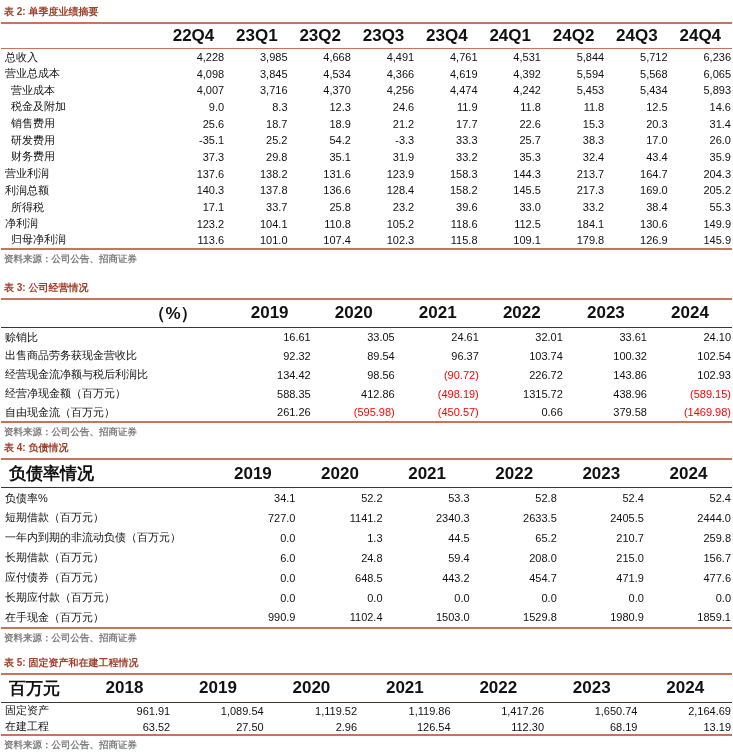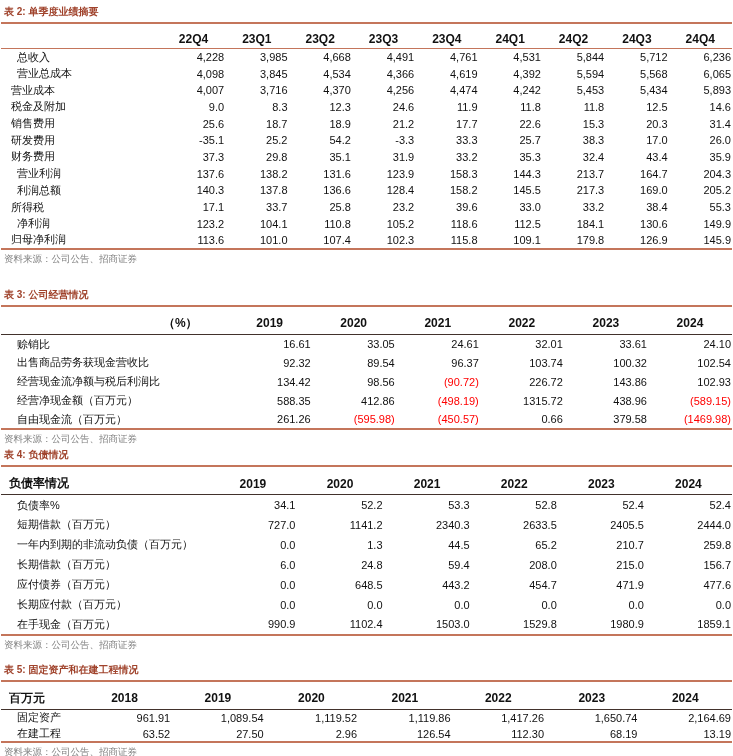--- a/index.html
+++ b/index.html
@@ -12,52 +12,52 @@
   }
   *{box-sizing:border-box;margin:0;padding:0}
   html,body{background:#ffffff}
   body{
     width:733px;height:756px;overflow:hidden;
     font-family:"Liberation Sans","DejaVu Sans",sans-serif;
     color:var(--ink);
   }
   .doc{padding:4px 1px 0 1px}
   .sec{width:100%}
-  .sec-1{margin-top:23px}
+  .sec-1{margin-top:16px}
   .sec-2{margin-top:3px}
   .sec-3{margin-top:12px}
   .tbl-title{
     font-size:10px;font-weight:700;color:var(--accent);
     padding:1px 0 3px 3px;line-height:14px;
   }
   .rule{border-top:2.2px solid var(--rule)}
   table{width:100%;border-collapse:collapse;table-layout:fixed}
   thead th{
-    font-size:12px;font-weight:700;text-align:center;
-    padding:8px 1px 2px;border-bottom:1px solid var(--hdr-line);
+    font-size:17px;font-weight:700;text-align:center;
+    padding:2px 1px 2px;border-bottom:1px solid var(--hdr-line);
     white-space:nowrap;overflow:hidden;
   }
   .sec-0 thead th{border-bottom-color:var(--rule)}
   thead th.corner{text-align:left;padding-left:8px}
   .sec-1 thead th.corner{text-align:right;padding-right:30px}
   tbody td{
     font-size:11px;text-align:right;padding:0 1px;
     white-space:nowrap;overflow:hidden;vertical-align:middle;
   }
   .sec-0 tbody td{height:16.7px}
   .sec-1 tbody td{height:19px}
   .sec-2 tbody td{height:20px}
   .sec-3 tbody td{height:16.5px}
   tbody tr:last-child td{border-bottom:2.2px solid var(--rule)}
-  td.lbl{text-align:left;padding-left:16px}
+  td.lbl{text-align:left;padding-left:4px}
   td.lbl.ind{padding-left:10px}
   td.neg{color:var(--negative)}
   .source{
     font-size:9.5px;color:var(--muted);
-    padding:3px 0 0 3px;line-height:11px;
+    padding:3px 0 0 3px;line-height:11px;font-weight:bold;
   }
 </style>
 </head>
 <body>
 
 <div class="doc">
   <section class="sec sec-0">
       <div class="tbl-title">表 2: 单季度业绩摘要</div>
       <div class="rule"></div>
       <table>

